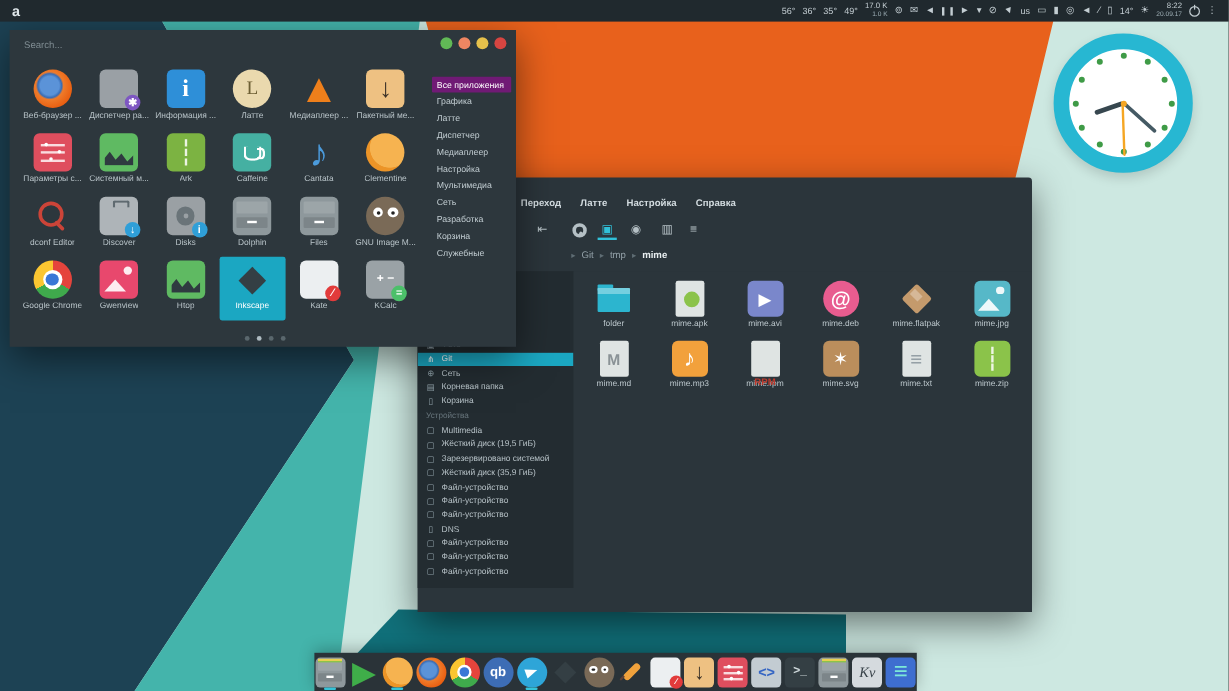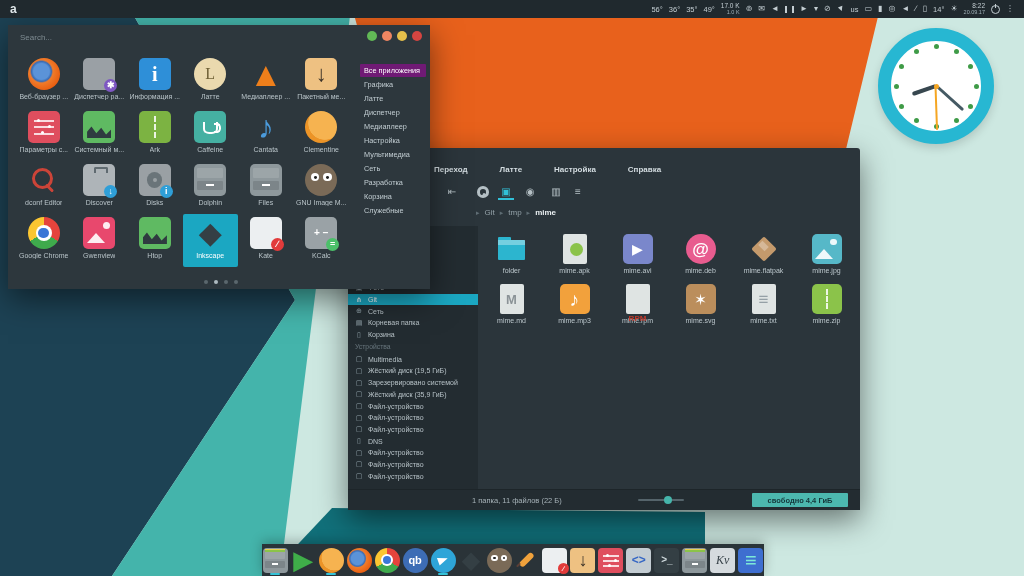--- a/index.html
+++ b/index.html
@@ -31,21 +31,21 @@
   #hand-min{width:3px;height:36px;margin-left:-1.5px;top:22px;background:#455a64;}
   #hand-sec{width:1.5px;height:44px;margin-left:-.75px;top:14px;background:#f5a623;}
   #clock-center{position:absolute;left:50%;top:50%;width:5px;height:5px;margin:-2.5px;border-radius:50%;background:#f5a623;}
 
   
   #dolphin{position:absolute;left:348px;top:148px;width:512px;height:362px;background:#2b353b;
     border-radius:3px 3px 0 0;box-shadow:0 10px 30px rgba(0,0,0,.5);z-index:10;font-size:8px;color:#c3cdd2;}
   #dolphin-titlebar{position:absolute;left:0;top:0;right:0;height:15px;background:#232c31;border-radius:3px 3px 0 0;}
   #dolphin-title{position:absolute;left:0;right:0;top:3px;text-align:center;color:#8da0a8;font-size:7.5px;}
   #dolphin-winbtns{position:absolute;right:6px;top:2px;display:flex;gap:8px;color:#8da0a8;font-size:8px;}
-  #dolphin-menubar{position:absolute;left:86px;top:17px;display:flex;gap:32px;color:#d3dce0;font-size:8px;font-weight:bold;}
+  #dolphin-menubar{position:absolute;left:86px;top:17px;display:flex;gap:16px;color:#d3dce0;font-size:8px;font-weight:bold;}
   #dolphin-toolbar{position:absolute;left:0;top:32px;right:0;height:24px;}
   .tb-icon{position:absolute;top:4px;width:16px;height:14px;display:flex;align-items:center;justify-content:center;
     color:#b5c0c5;font-size:10px;}
   .tb-icon.active{color:#31c0d8;border-bottom:2px solid #31c0d8;}
   #dolphin-breadcrumb{position:absolute;left:128px;top:60px;display:flex;gap:5px;align-items:center;
     color:#93a1a8;font-size:8px;}
   #dolphin-breadcrumb .sep{color:#5f6d74;font-size:7px;}
   #dolphin-breadcrumb .crumb.last{color:#e8eef0;font-weight:bold;}
   #places-panel{position:absolute;left:0;top:78px;bottom:20px;width:130px;background:#232c31;overflow:hidden;}
   #places-list{padding-top:56px;}
@@ -298,27 +298,20 @@
             <div class="flabel">mime.txt</div>
           </div>
           <div class="file-cell">
             <span class="icon" style="width: 30px; height: 30px; border-radius: 5px; background: rgb(139, 195, 74);">
               <div style="position: absolute; left: 48%; top: 16%; width: 0px; height: 68%; border-left: 2px dashed rgba(255, 255, 255, 0.85);"></div>
             </span>
             <div class="flabel">mime.zip</div>
           </div>
         </div>
   </div>
-  <div id="dolphin-statusbar">
-    <div id="status-summary">1 папка, 11 файлов (22 Б)</div>
-    <div id="zoom-slider">
-          <div id="zoom-knob"></div>
-        </div>
-    <div id="free-badge">свободно 4,4 ГиБ</div>
-  </div>
 </div>
 
 <div id="launcher">
   <div id="launcher-search">Search...</div>
   <div id="session-buttons">
         <span class="session-btn" style="background: rgb(97, 185, 86);"></span>
         <span class="session-btn" style="background: rgb(239, 134, 98);"></span>
         <span class="session-btn" style="background: rgb(229, 192, 75);"></span>
         <span class="session-btn" style="background: rgb(214, 69, 65);"></span>
       </div>

